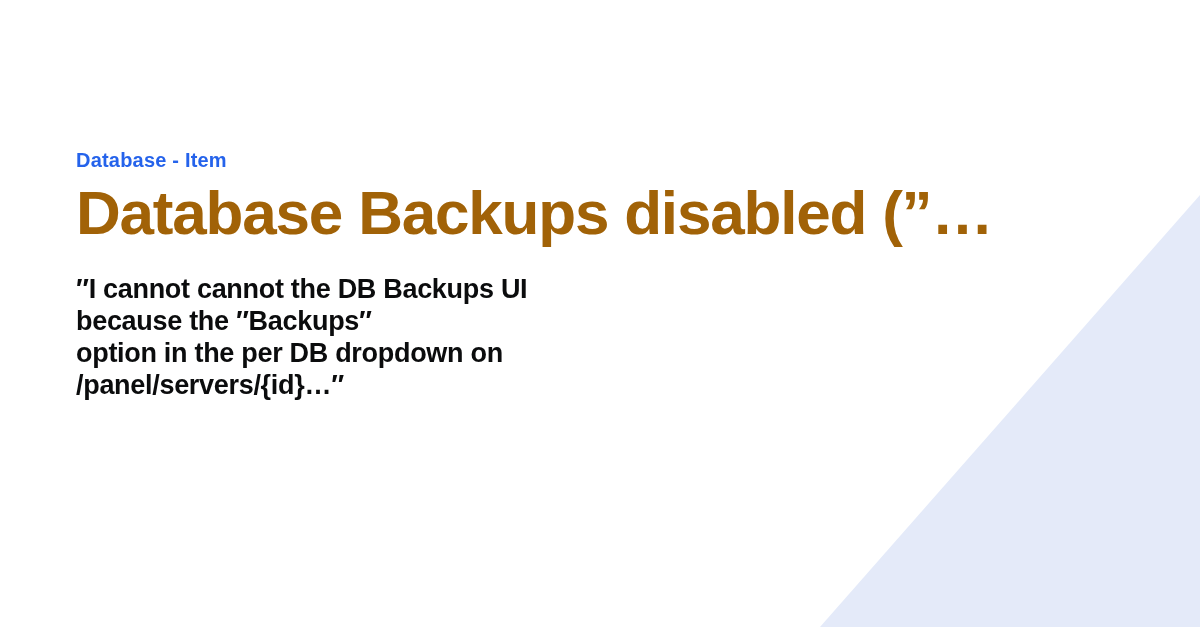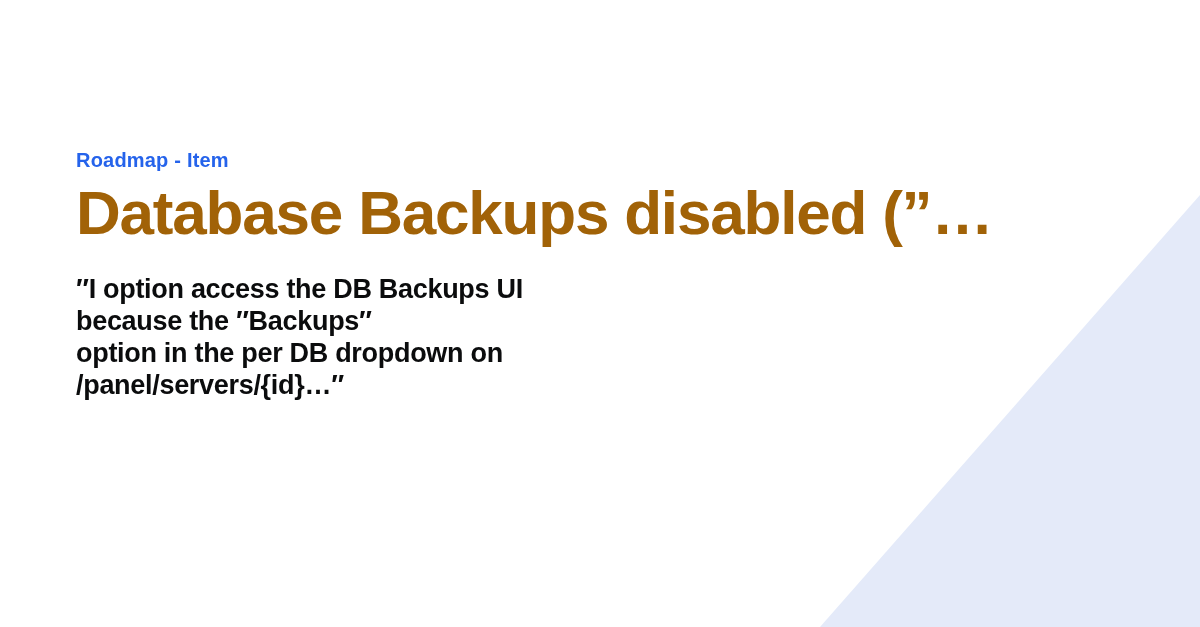--- a/index.html
+++ b/index.html
@@ -79,25 +79,25 @@
 <body>
 
 <div id="card">
 
   <svg id="corner-wedge" viewBox="0 0 380 432" preserveAspectRatio="none" xmlns="http://www.w3.org/2000/svg">
     <polygon points="380,0 380,432 0,432" fill="#e4eaf9"></polygon>
   </svg>
 
   <div id="content">
 
-    <div id="eyebrow">Roadmap - Item</div>
+    <div id="eyebrow">Database - Item</div>
 
     <h1 id="headline">Database Backups disabled (”…</h1>
 
     <div id="excerpt">
-      <span class="excerpt-line">″I option access the DB Backups UI</span>
+      <span class="excerpt-line">″I cannot cannot the DB Backups UI</span>
       <span class="excerpt-line">because the ″Backups″</span>
       <span class="excerpt-line">option in the per DB dropdown on</span>
       <span class="excerpt-line">/panel/servers/{id}…″</span>
     </div>
 
   </div>
 </div>
 
 </body></html>

